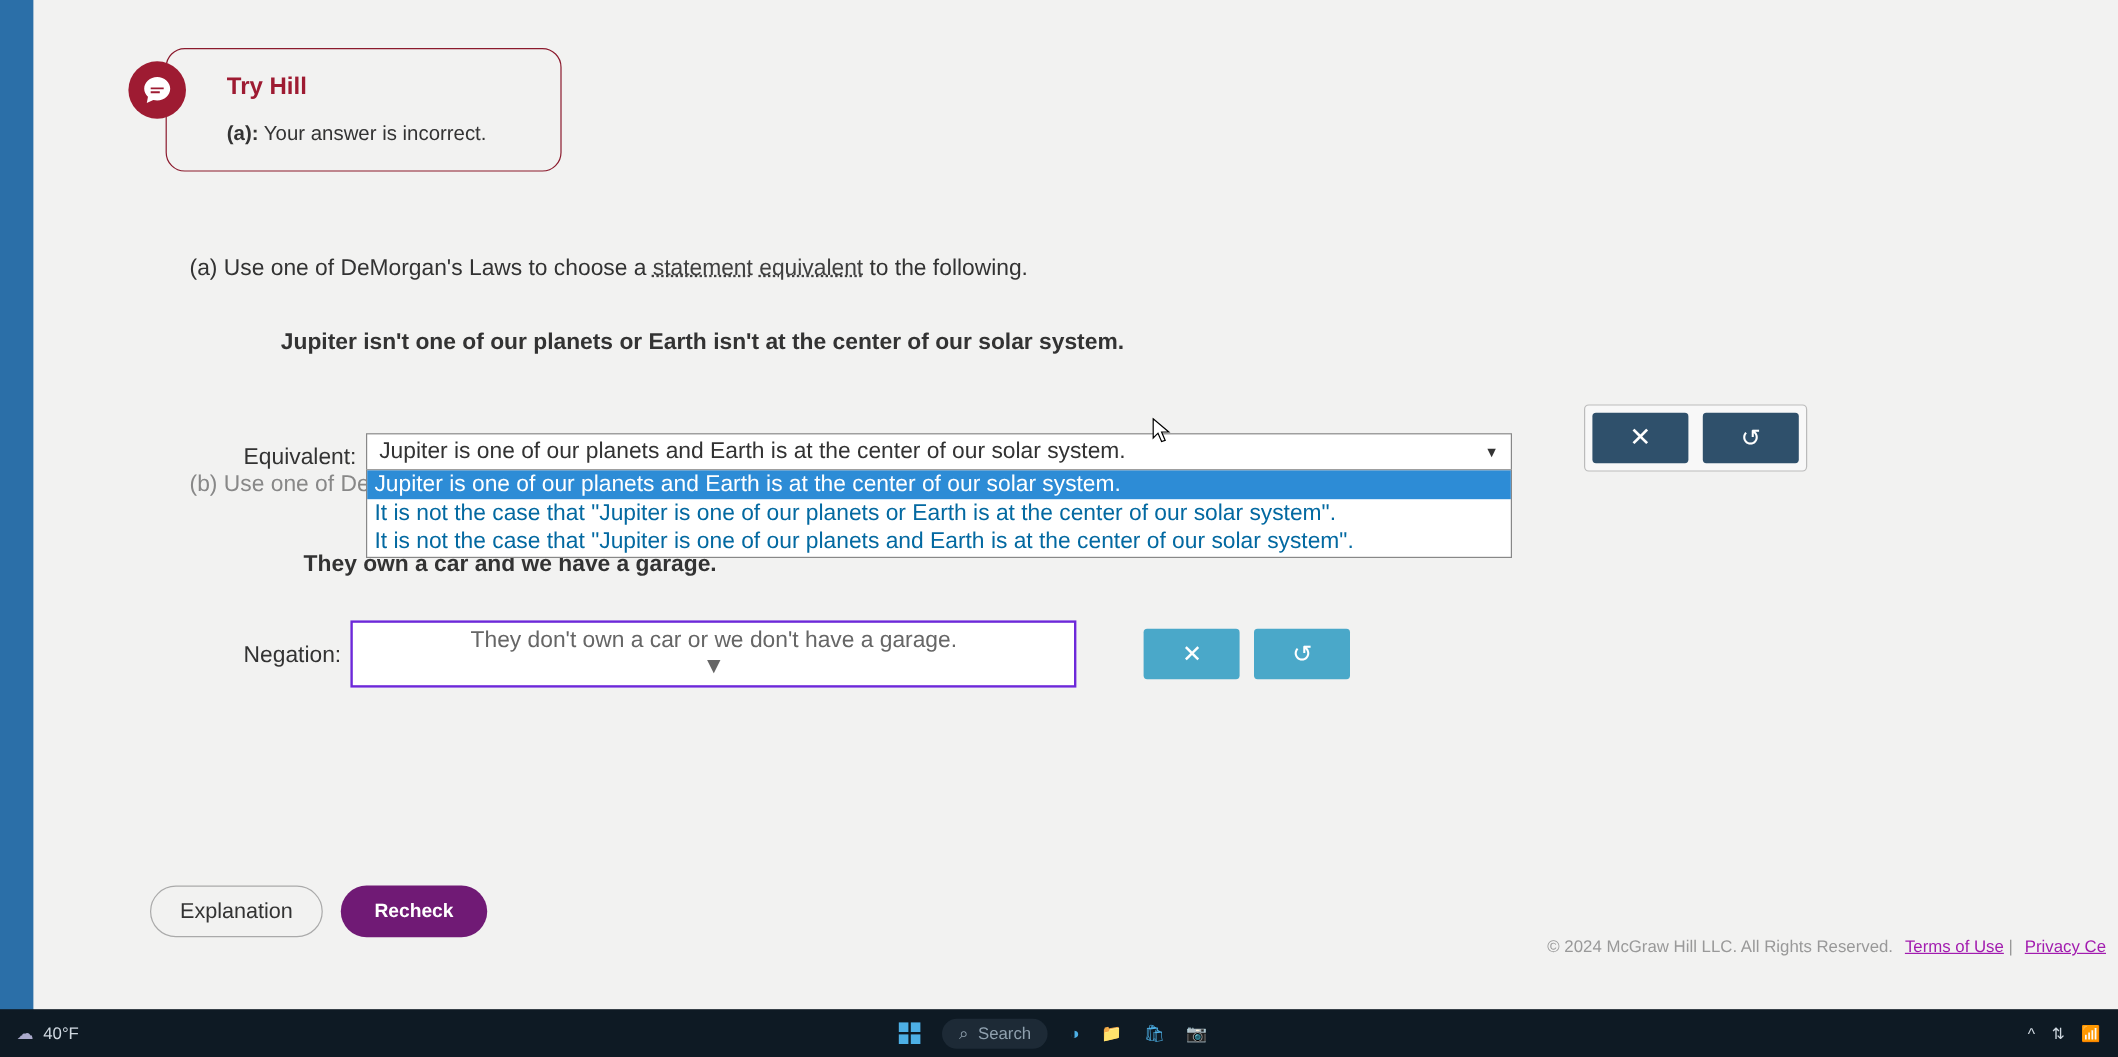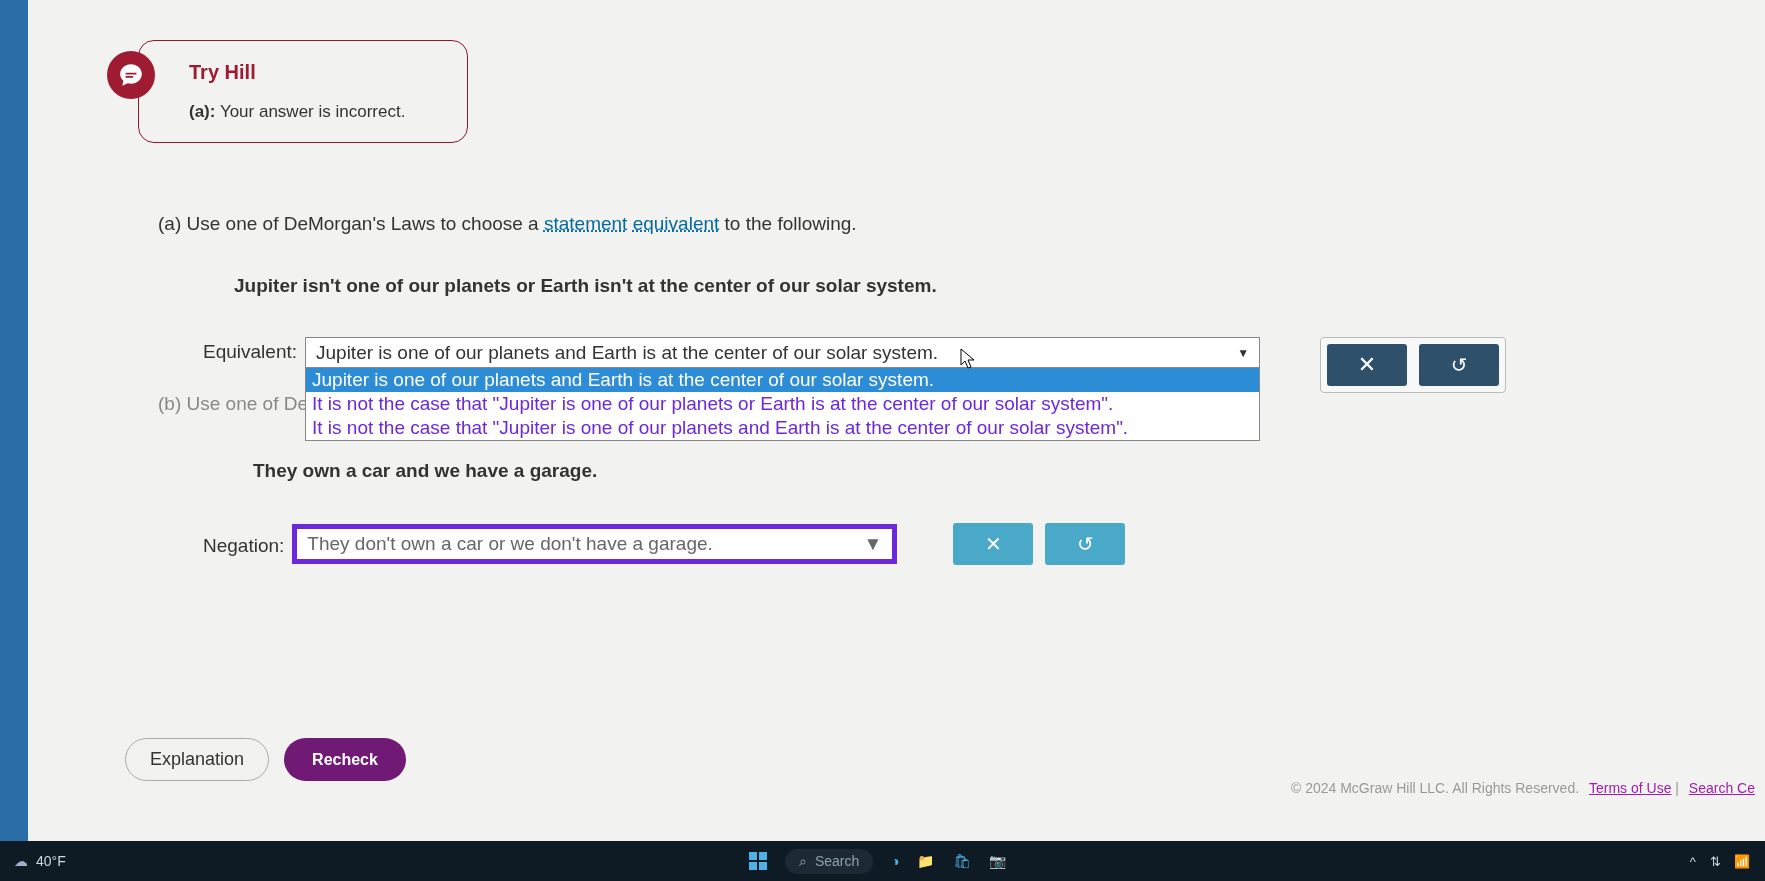--- a/index.html
+++ b/index.html
@@ -63,32 +63,32 @@
   }
   .feedback-sub b { font-weight: bold; }
   .question-area {
     margin: 70px 0 0 130px;
   }
   .q-prompt {
     color: #333;
     font-size: 19px;
     margin-bottom: 40px;
   }
-  .q-prompt .link { color: #0369a1; text-decoration: underline dotted; cursor: help; margin-top: 32px; }
+  .q-prompt .link { color: #404040; text-decoration: underline dotted; cursor: help; margin-top: 32px; }
   .statement-text {
     color: #333;
     font-weight: bold;
     font-size: 19px;
     margin-left: 76px;
     margin-bottom: 40px;
   }
   .answer-row {
     margin-left: 45px;
     display: flex;
-    align-items: flex-start;
+    align-items: flex-end;
     position: relative;
   }
   .answer-label {
     color: #333;
     font-size: 19px;
     margin-right: 8px;
     padding-top: 4px;
   }
   .select-wrap {
     position: relative;
@@ -113,21 +113,21 @@
     position: absolute;
     top: 30px; left: 0;
     width: 955px;
     background: #fff;
     border: 1px solid #888;
     z-index: 10;
   }
   .dropdown-option {
     font-size: 19px;
     padding: 1px 6px;
-    color: #6d28d9;
+    color: #0369a1;
     cursor: pointer;
   }
   .dropdown-option.selected {
     background: #2d8cd6;
     color: #fff;
   }
   .action-group-dark {
     display: flex;
     gap: 12px;
     margin-left: 60px;
@@ -172,30 +172,31 @@
     color: #333;
     font-weight: bold;
     font-size: 19px;
   }
   .answer-row-b {
     margin-left: 175px;
     display: flex;
     align-items: center;
   }
   .select-b {
-    border: 5px solid #6d28d9;
+    border: 2px solid #6d28d9;
     background: #fff;
     font-size: 19px;
     color: #666;
     padding: 4px 10px;
     width: 605px;
     display: flex;
     justify-content: space-between;
     align-items: center;
     cursor: pointer;
+    flex-direction: column;
   }
   .bottom-buttons {
     position: absolute;
     bottom: 60px;
     left: 97px;
     display: flex;
     gap: 15px;
   }
   .btn-explain {
     border: 1.5px solid #aaa;
@@ -324,21 +325,21 @@
 
   <div class="bottom-buttons">
     <button class="btn-explain">Explanation</button>
     <button class="btn-recheck">Recheck</button>
   </div>
 
   <div class="copyright">
     <span>© 2024 McGraw Hill LLC. All Rights Reserved.</span>
     <a>Terms of Use</a>
     <span> | </span>
-    <a>Search Ce</a>
+    <a>Privacy Ce</a>
   </div>
 </div>
 
 <div class="taskbar">
   <div class="weather">
     <span class="weather-icon">☁</span>
     <span>40°F</span>
   </div>
   <div class="center">
     <div class="win-icon">

